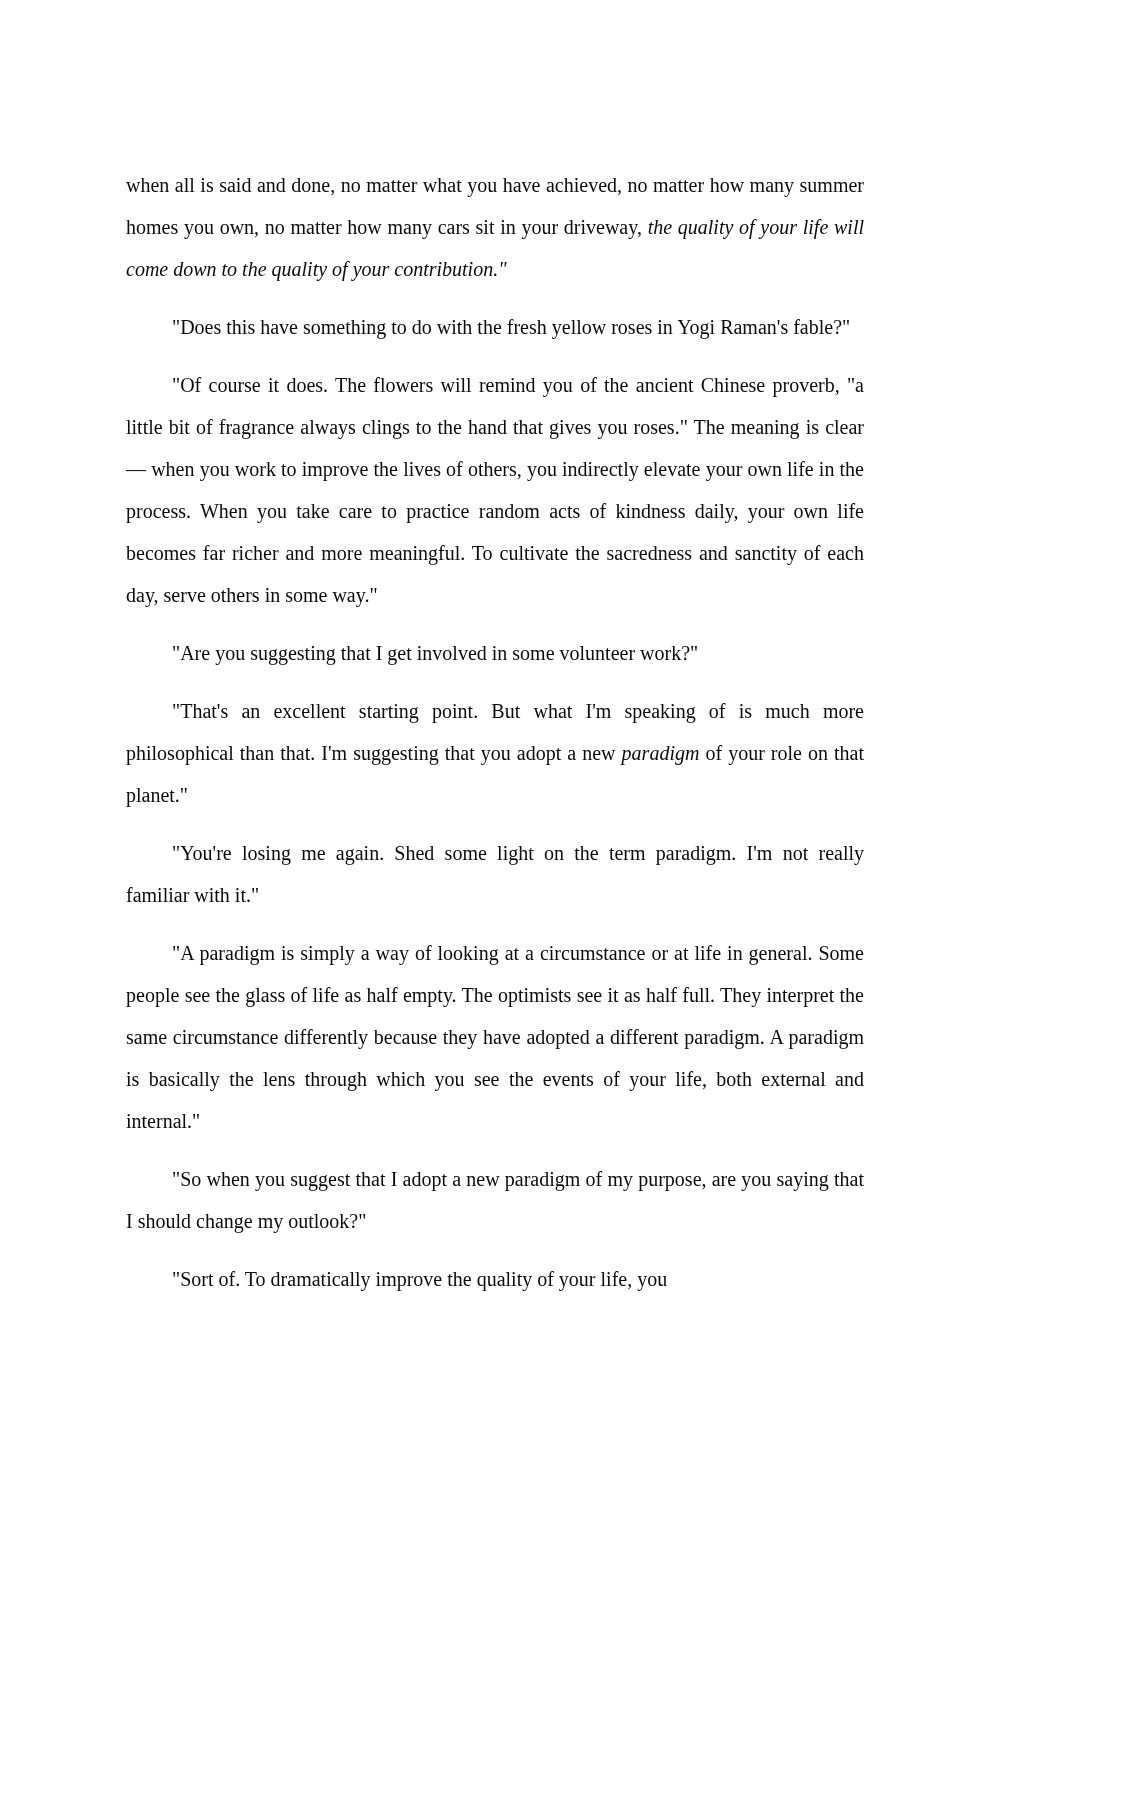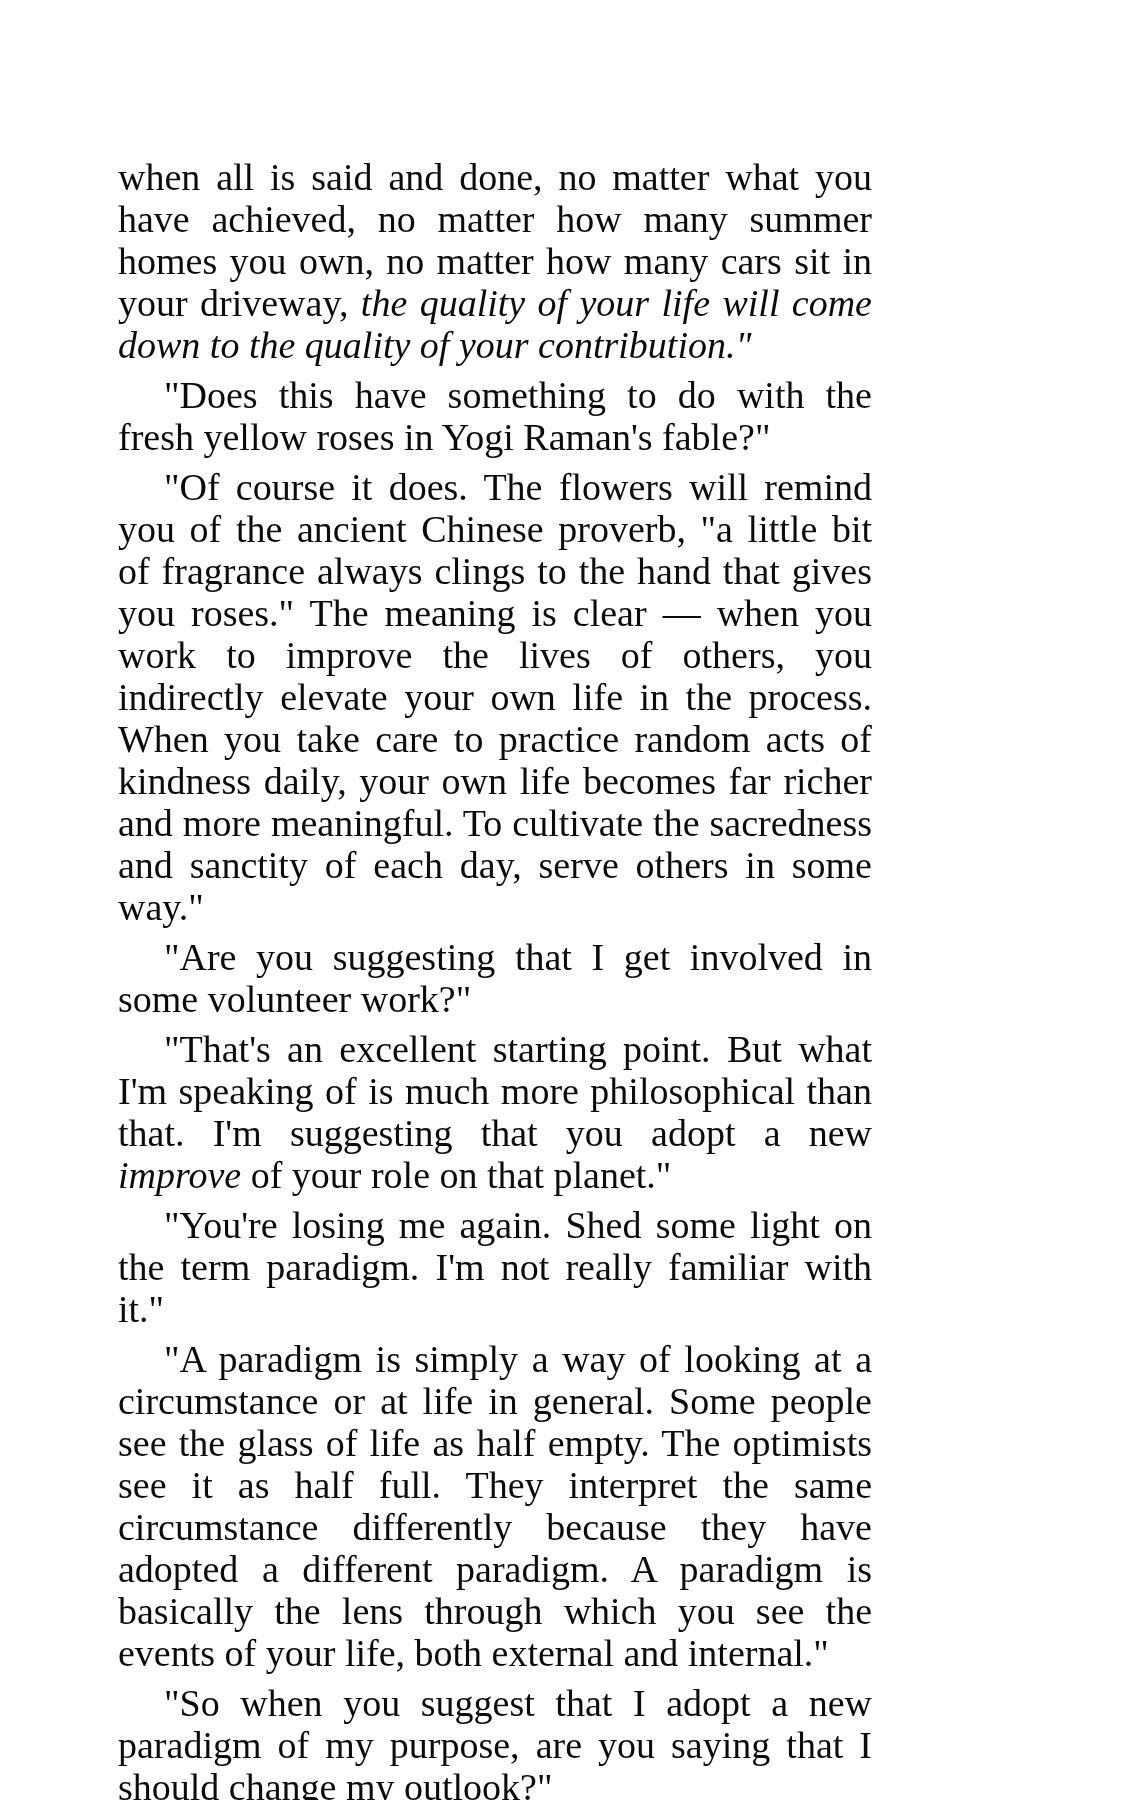--- a/index.html
+++ b/index.html
@@ -15,41 +15,41 @@
   }
   .page {
     box-sizing: border-box;
     width: 1145px;
     height: 1800px;
     padding: 148px 265px 0 110px;
     overflow: hidden;
     background: #ffffff;
   }
   .para {
-    margin: 8px;
-    font-size: 38px;
+    margin: 16px;
+    font-size: 20px;
     line-height: 42px;
     text-align: justify;
     text-justify: inter-word;
   }
   .para.indent {
     text-indent: 46px;
   }
   .para em {
     font-style: italic;
   }
 </style>
 </head>
 <body>
 
 <div class="page">
   <div id="page-text">
       <p class="para"><span>when all is said and done, no matter what you have achieved, no matter how many summer homes you own, no matter how many cars sit in your driveway, </span><em>the quality of your life will come down to the quality of your contribution."</em></p>
       <p class="para indent"><span>"Does this have something to do with the fresh yellow roses in Yogi Raman's fable?"</span></p>
       <p class="para indent"><span>"Of course it does. The flowers will remind you of the ancient Chinese proverb, "a little bit of fragrance always clings to the hand that gives you roses." The meaning is clear — when you work to improve the lives of others, you indirectly elevate your own life in the process. When you take care to practice random acts of kindness daily, your own life becomes far richer and more meaningful. To cultivate the sacredness and sanctity of each day, serve others in some way."</span></p>
       <p class="para indent"><span>"Are you suggesting that I get involved in some volunteer work?"</span></p>
-      <p class="para indent"><span>"That's an excellent starting point. But what I'm speaking of is much more philosophical than that. I'm suggesting that you adopt a new </span><em>improve</em><span> of your role on that planet."</span></p>
+      <p class="para indent"><span>"That's an excellent starting point. But what I'm speaking of is much more philosophical than that. I'm suggesting that you adopt a new </span><em>paradigm</em><span> of your role on that planet."</span></p>
       <p class="para indent"><span>"You're losing me again. Shed some light on the term paradigm. I'm not really familiar with it."</span></p>
       <p class="para indent"><span>"A paradigm is simply a way of looking at a circumstance or at life in general. Some people see the glass of life as half empty. The optimists see it as half full. They interpret the same circumstance differently because they have adopted a different paradigm. A paradigm is basically the lens through which you see the events of your life, both external and internal."</span></p>
       <p class="para indent"><span>"So when you suggest that I adopt a new paradigm of my purpose, are you saying that I should change my outlook?"</span></p>
       <p class="para indent"><span>"Sort of. To dramatically improve the quality of your life, you</span></p>
     </div>
 </div>
 
 </body></html>

